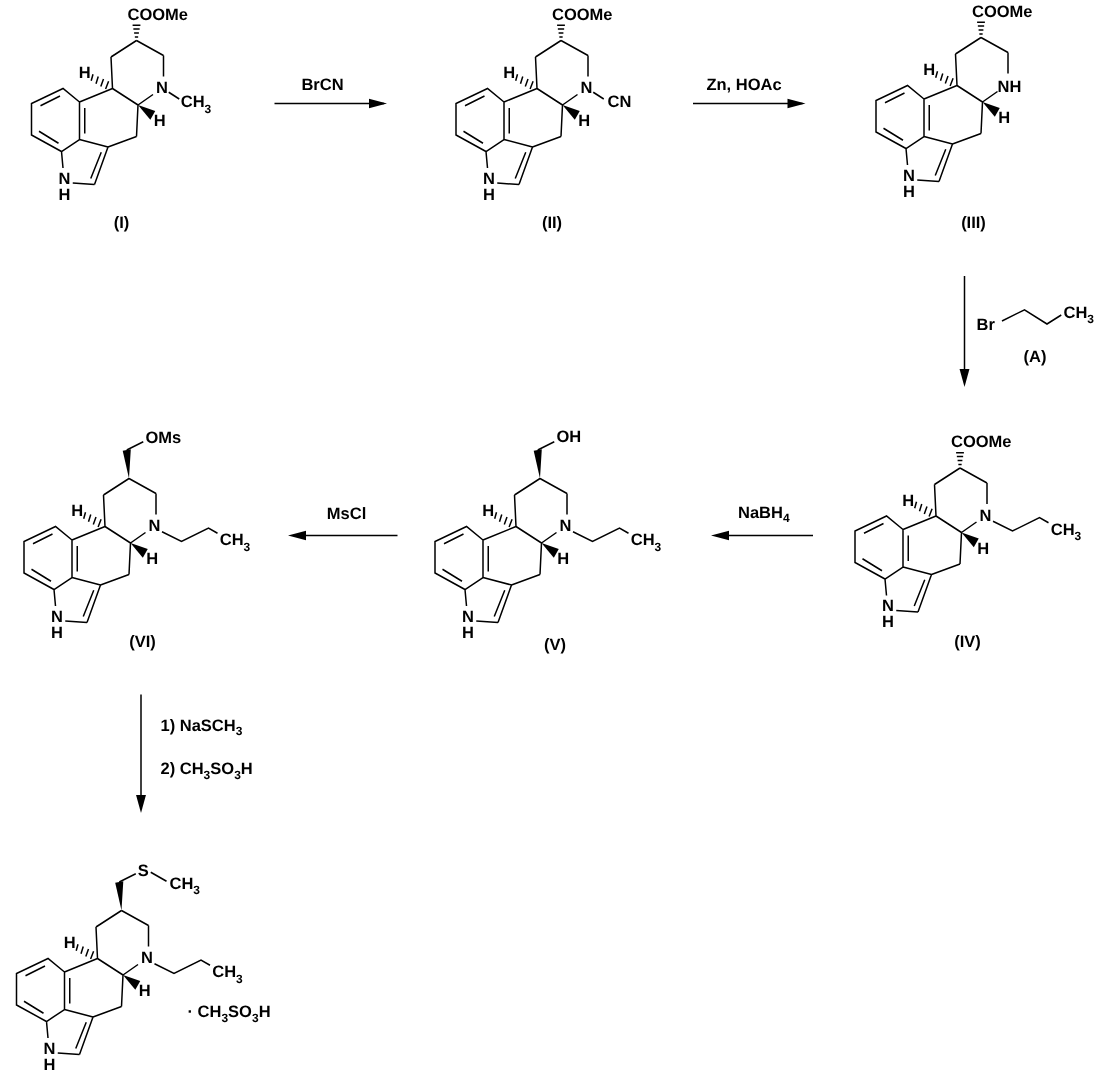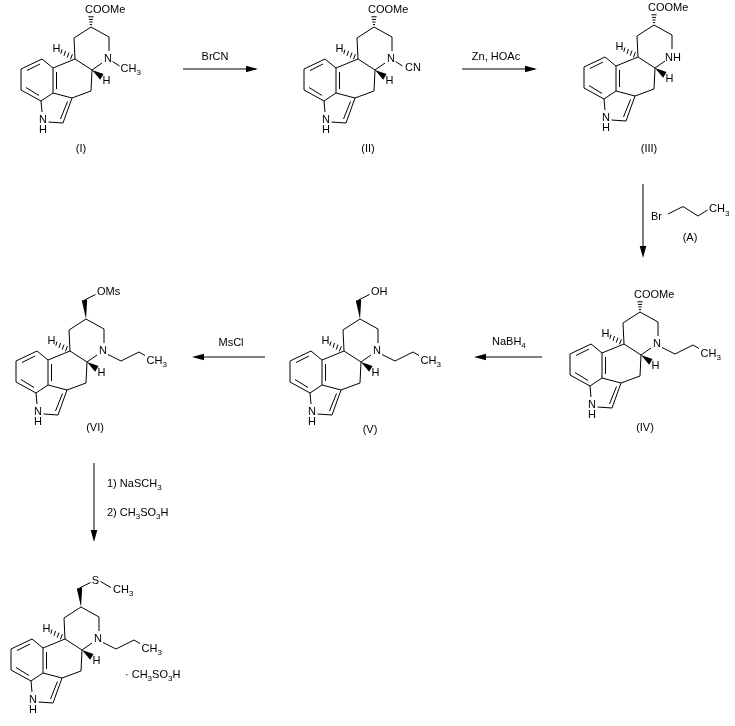--- a/index.html
+++ b/index.html
@@ -1,16 +1,16 @@
 <!DOCTYPE html>
 <html><head>
 <meta charset="utf-8">
 <style>
   html,body{margin:0;padding:0;background:#fff;}
-  #canvas{width:735px;height:726px;position:relative;background:#fff;}
+  #canvas{width:735px;height:726px;position:relative;background:#fff;font-weight:bold;}
   svg text{font-family:"Liberation Sans","DejaVu Sans",sans-serif;font-size:11px;fill:#000;}
   svg text.sub, svg tspan.sub{font-size:8px;}
   svg .tag{font-size:11px;}
   .b{stroke:#000;stroke-width:1;fill:none;}
   .w{fill:#000;stroke:none;}
 </style>
 </head>
 <body>
 
 <div id="canvas">

